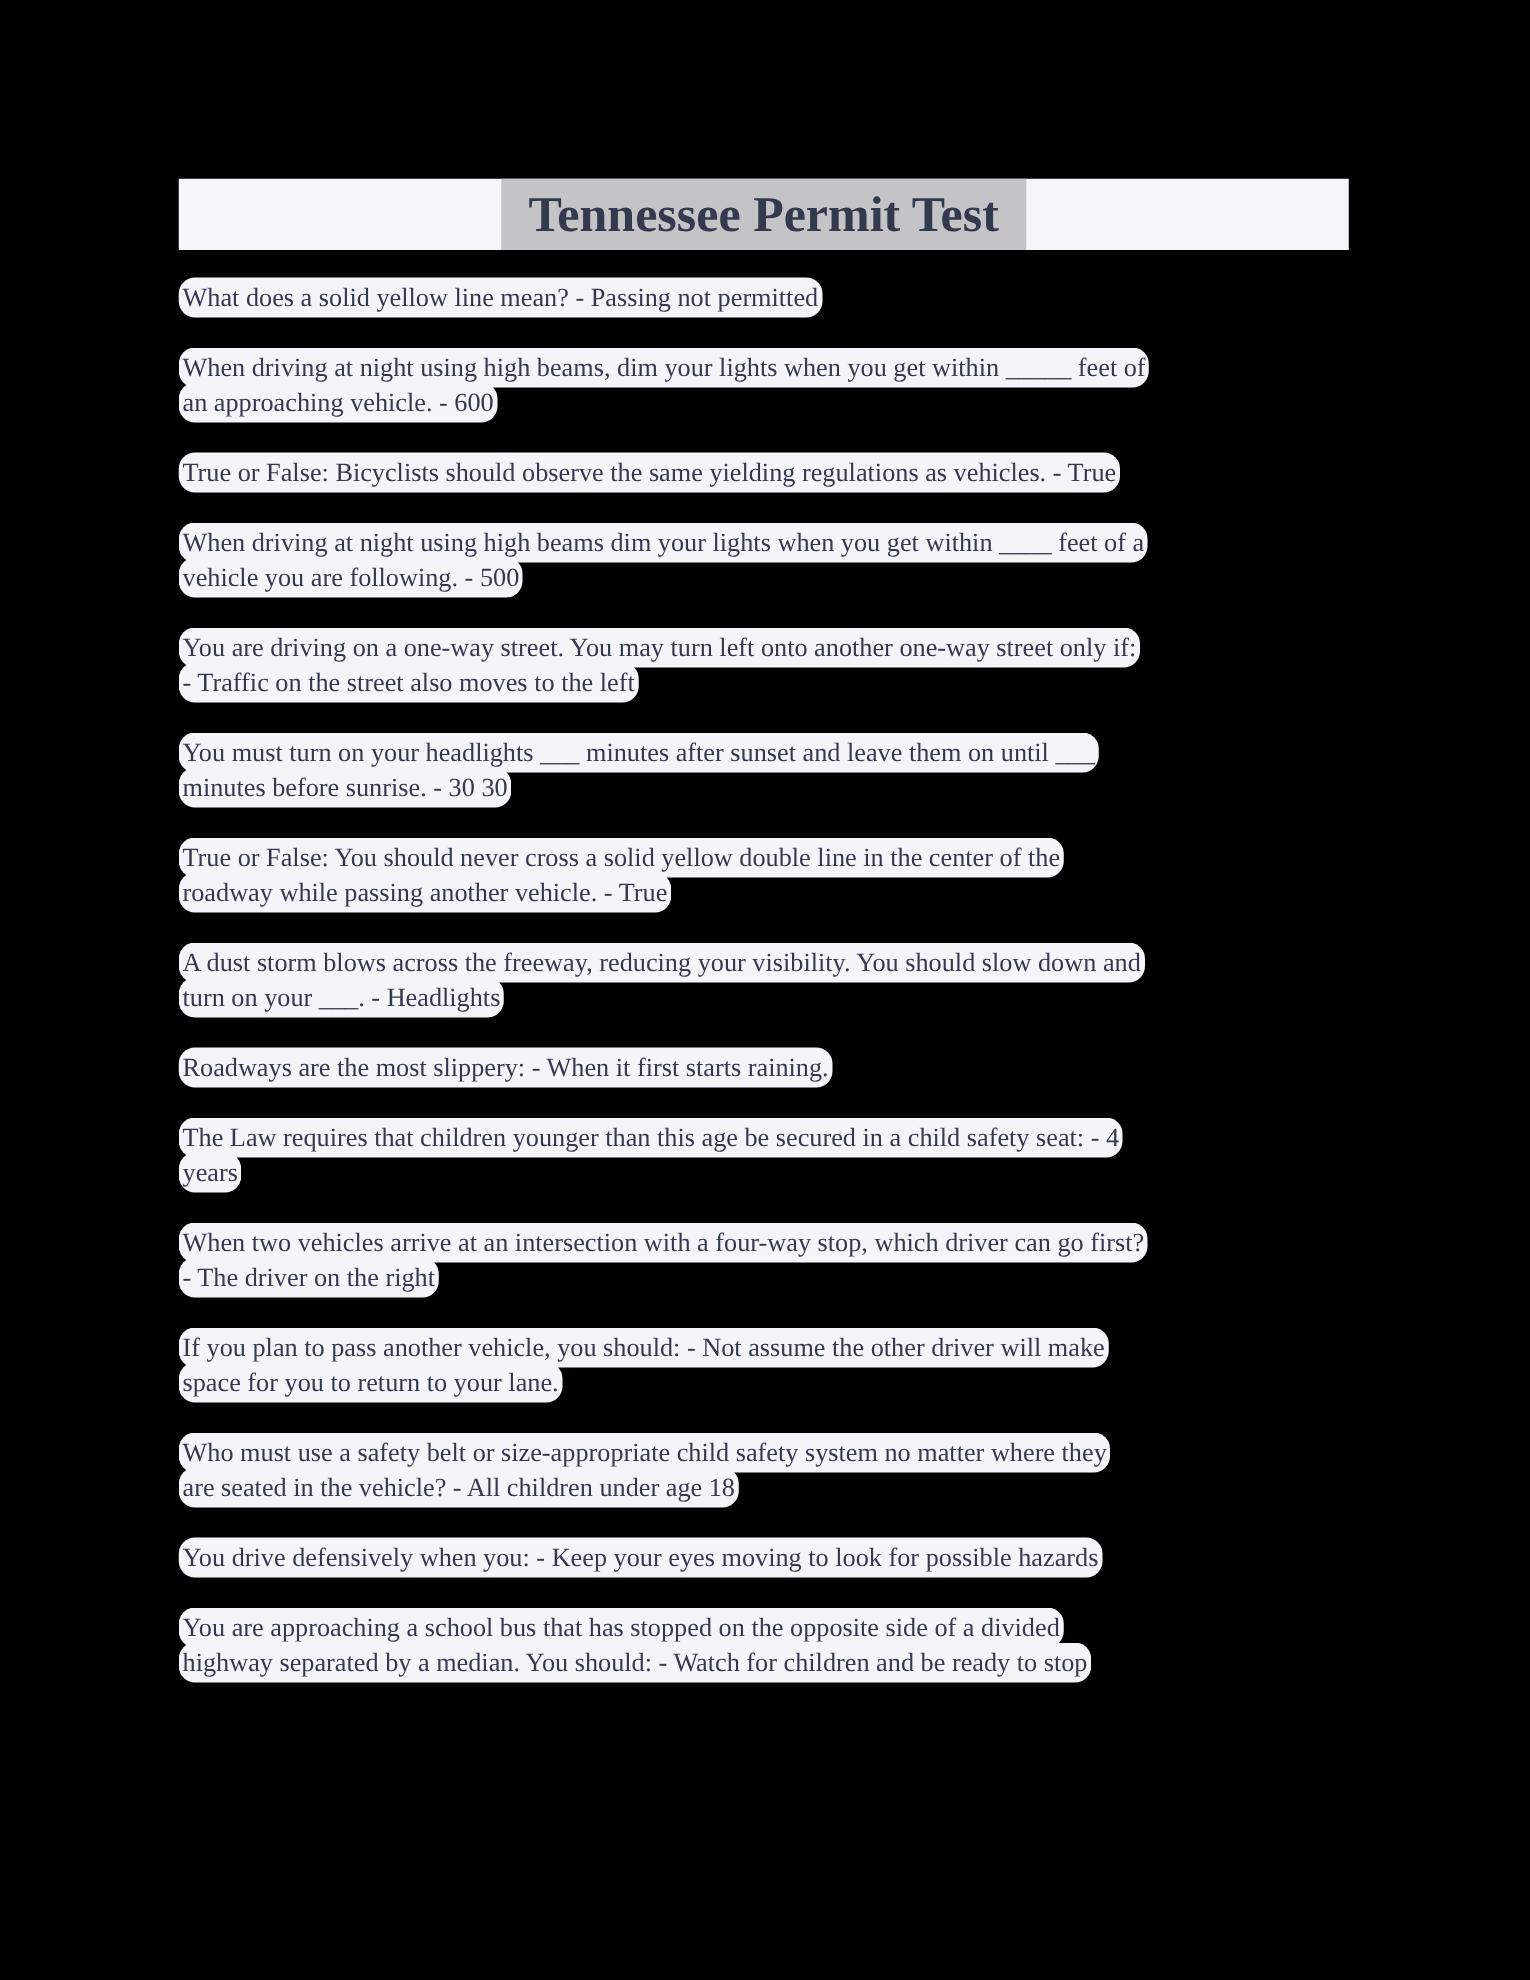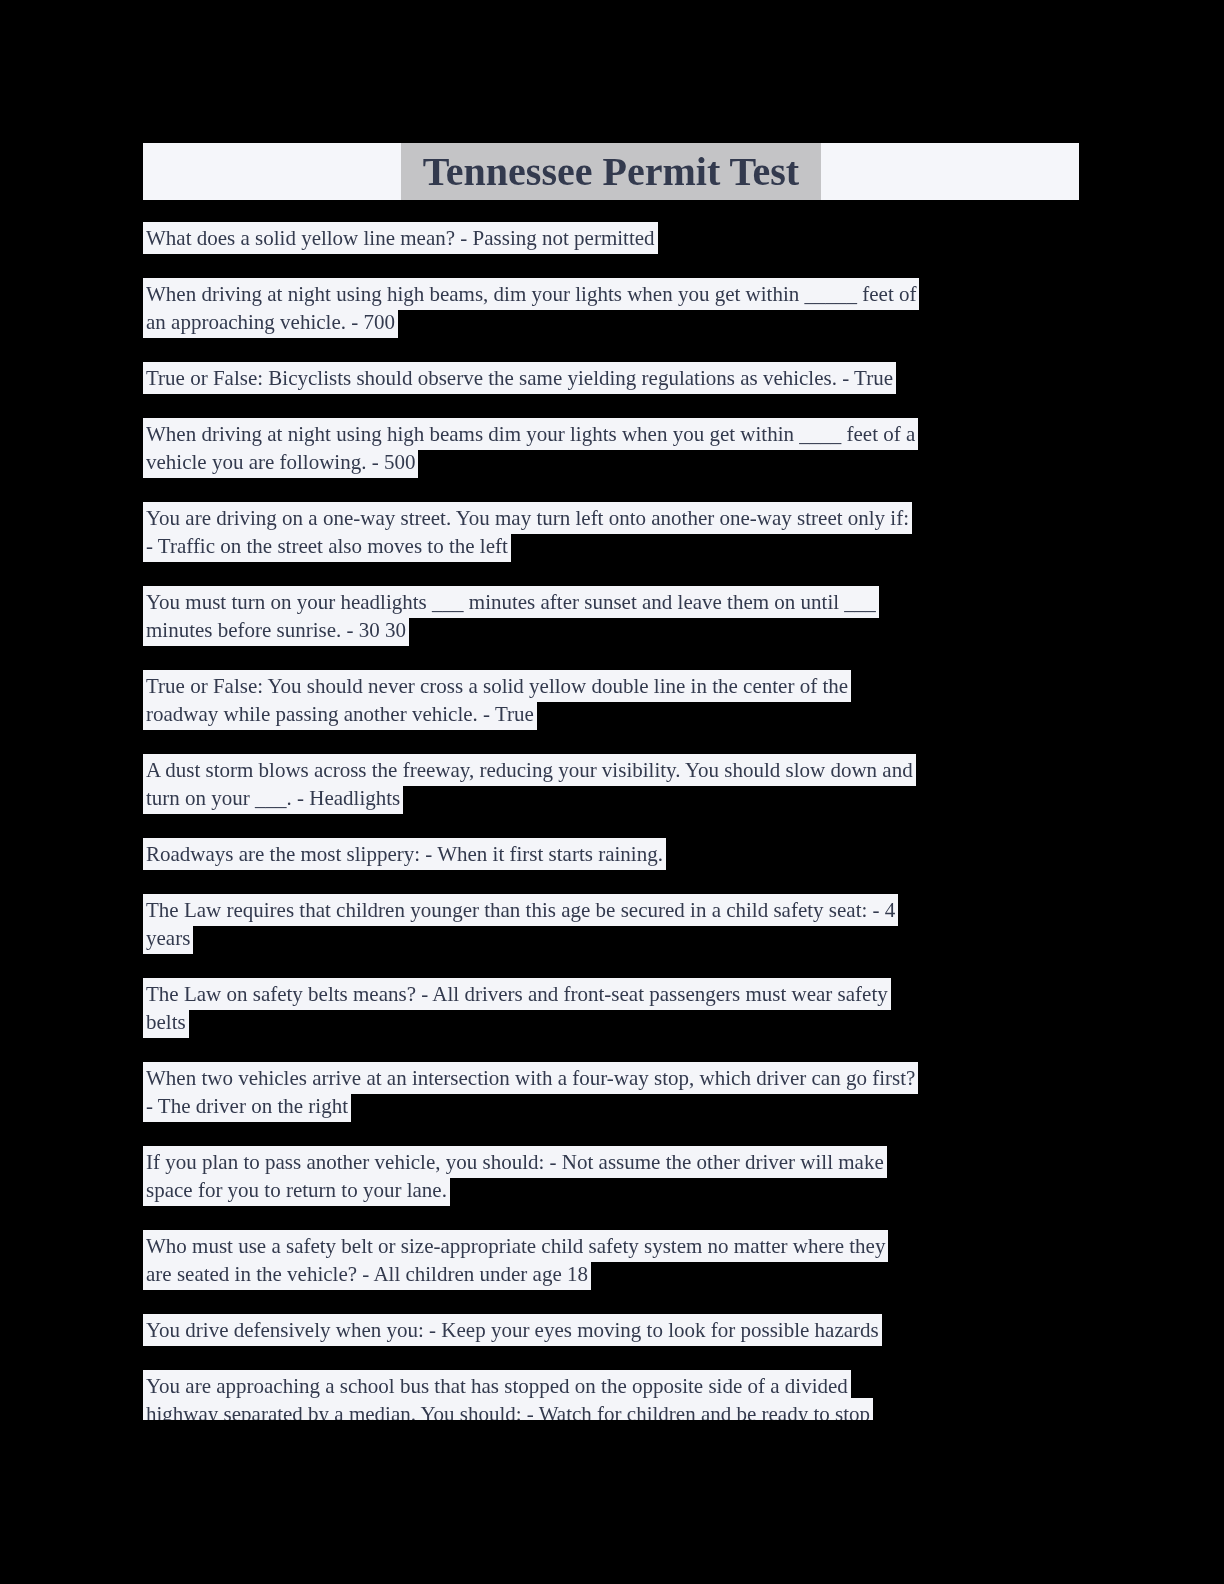--- a/index.html
+++ b/index.html
@@ -45,50 +45,49 @@
   }
   .qa-item {
     margin: 0 0 28px 0;
   }
   .hl {
     background: var(--text-hl, #f4f5f9);
     color: var(--ink, #333a4e);
     padding: 4px 3px;
     white-space: pre-line;
     box-decoration-break: clone;
+    border-radius: 13px;
     -webkit-box-decoration-break: clone;
   }
 </style>
 </head>
 <body>
 
 <div class="page">
   <div class="header-bar">
     <div class="title-hl">Tennessee Permit Test</div>
   </div>
   <div class="content">
       <div class="qa-item"><span class="hl">What does a solid yellow line mean? - Passing not permitted</span></div>
       <div class="qa-item"><span class="hl">When driving at night using high beams, dim your lights when you get within _____ feet of
-an approaching vehicle. - 700</span></div>
+an approaching vehicle. - 600</span></div>
       <div class="qa-item"><span class="hl">True or False: Bicyclists should observe the same yielding regulations as vehicles. - True</span></div>
       <div class="qa-item"><span class="hl">When driving at night using high beams dim your lights when you get within ____ feet of a
 vehicle you are following. - 500</span></div>
       <div class="qa-item"><span class="hl">You are driving on a one-way street. You may turn left onto another one-way street only if:
 - Traffic on the street also moves to the left</span></div>
       <div class="qa-item"><span class="hl">You must turn on your headlights ___ minutes after sunset and leave them on until ___
 minutes before sunrise. - 30 30</span></div>
       <div class="qa-item"><span class="hl">True or False: You should never cross a solid yellow double line in the center of the
 roadway while passing another vehicle. - True</span></div>
       <div class="qa-item"><span class="hl">A dust storm blows across the freeway, reducing your visibility. You should slow down and
 turn on your ___. - Headlights</span></div>
       <div class="qa-item"><span class="hl">Roadways are the most slippery: - When it first starts raining.</span></div>
       <div class="qa-item"><span class="hl">The Law requires that children younger than this age be secured in a child safety seat: - 4
 years</span></div>
-      <div class="qa-item"><span class="hl">The Law on safety belts means? - All drivers and front-seat passengers must wear safety
-belts</span></div>
       <div class="qa-item"><span class="hl">When two vehicles arrive at an intersection with a four-way stop, which driver can go first?
 - The driver on the right</span></div>
       <div class="qa-item"><span class="hl">If you plan to pass another vehicle, you should: - Not assume the other driver will make
 space for you to return to your lane.</span></div>
       <div class="qa-item"><span class="hl">Who must use a safety belt or size-appropriate child safety system no matter where they
 are seated in the vehicle? - All children under age 18</span></div>
       <div class="qa-item"><span class="hl">You drive defensively when you: - Keep your eyes moving to look for possible hazards</span></div>
       <div class="qa-item"><span class="hl">You are approaching a school bus that has stopped on the opposite side of a divided
 highway separated by a median. You should: - Watch for children and be ready to stop</span></div>
     </div>

